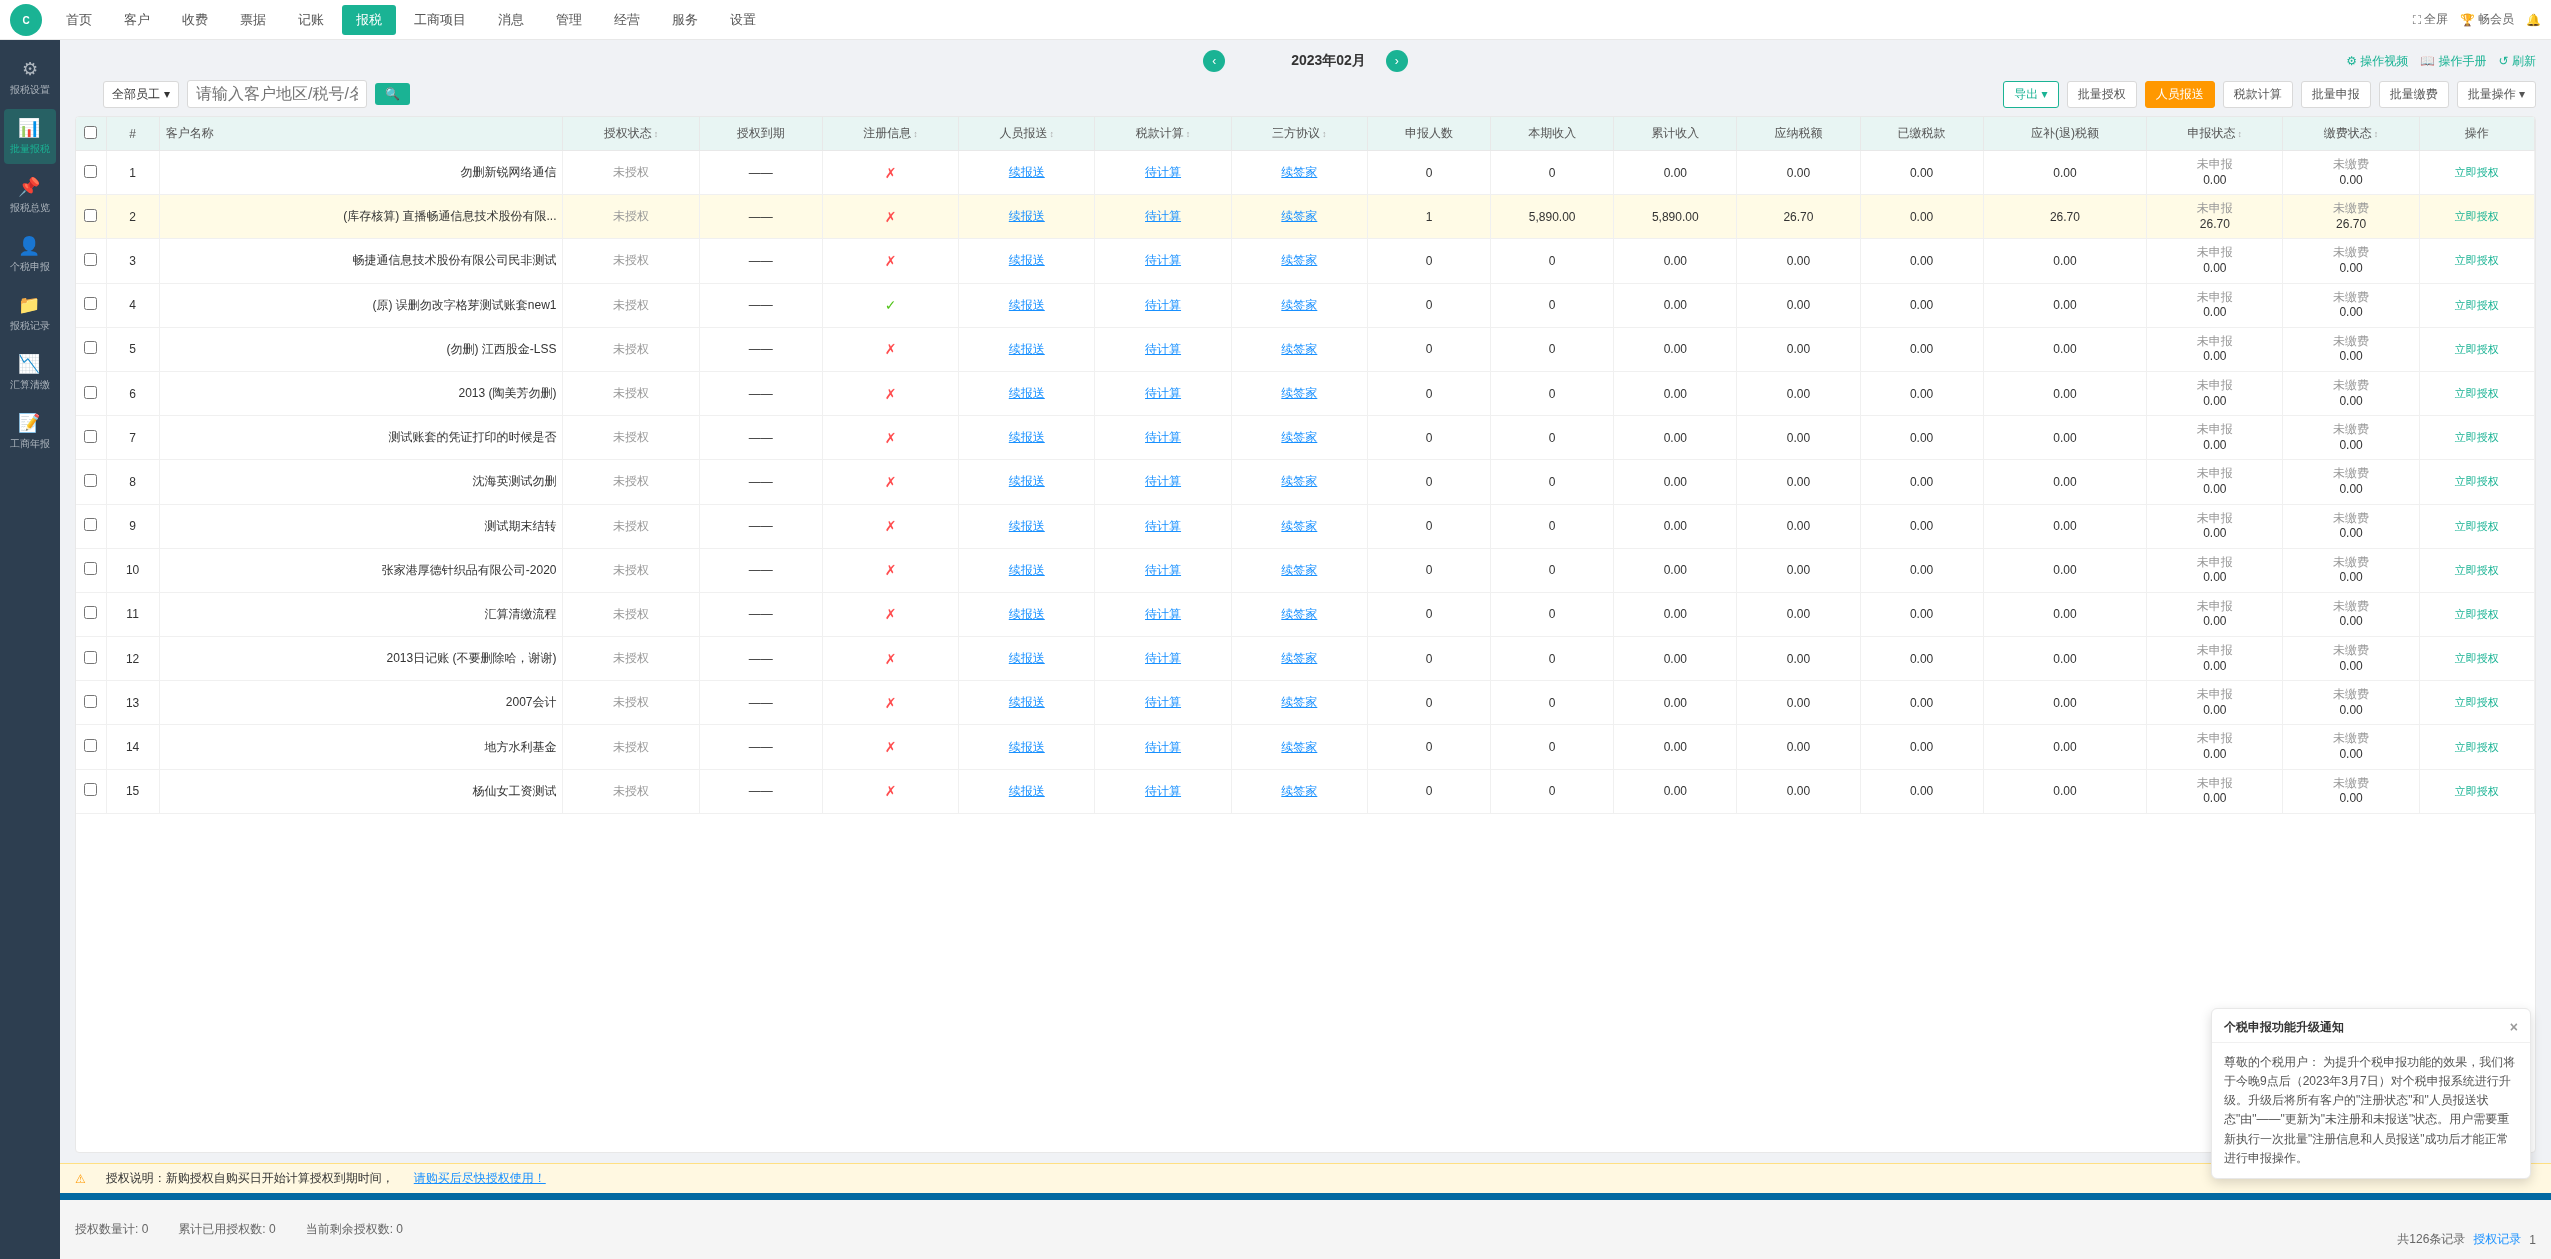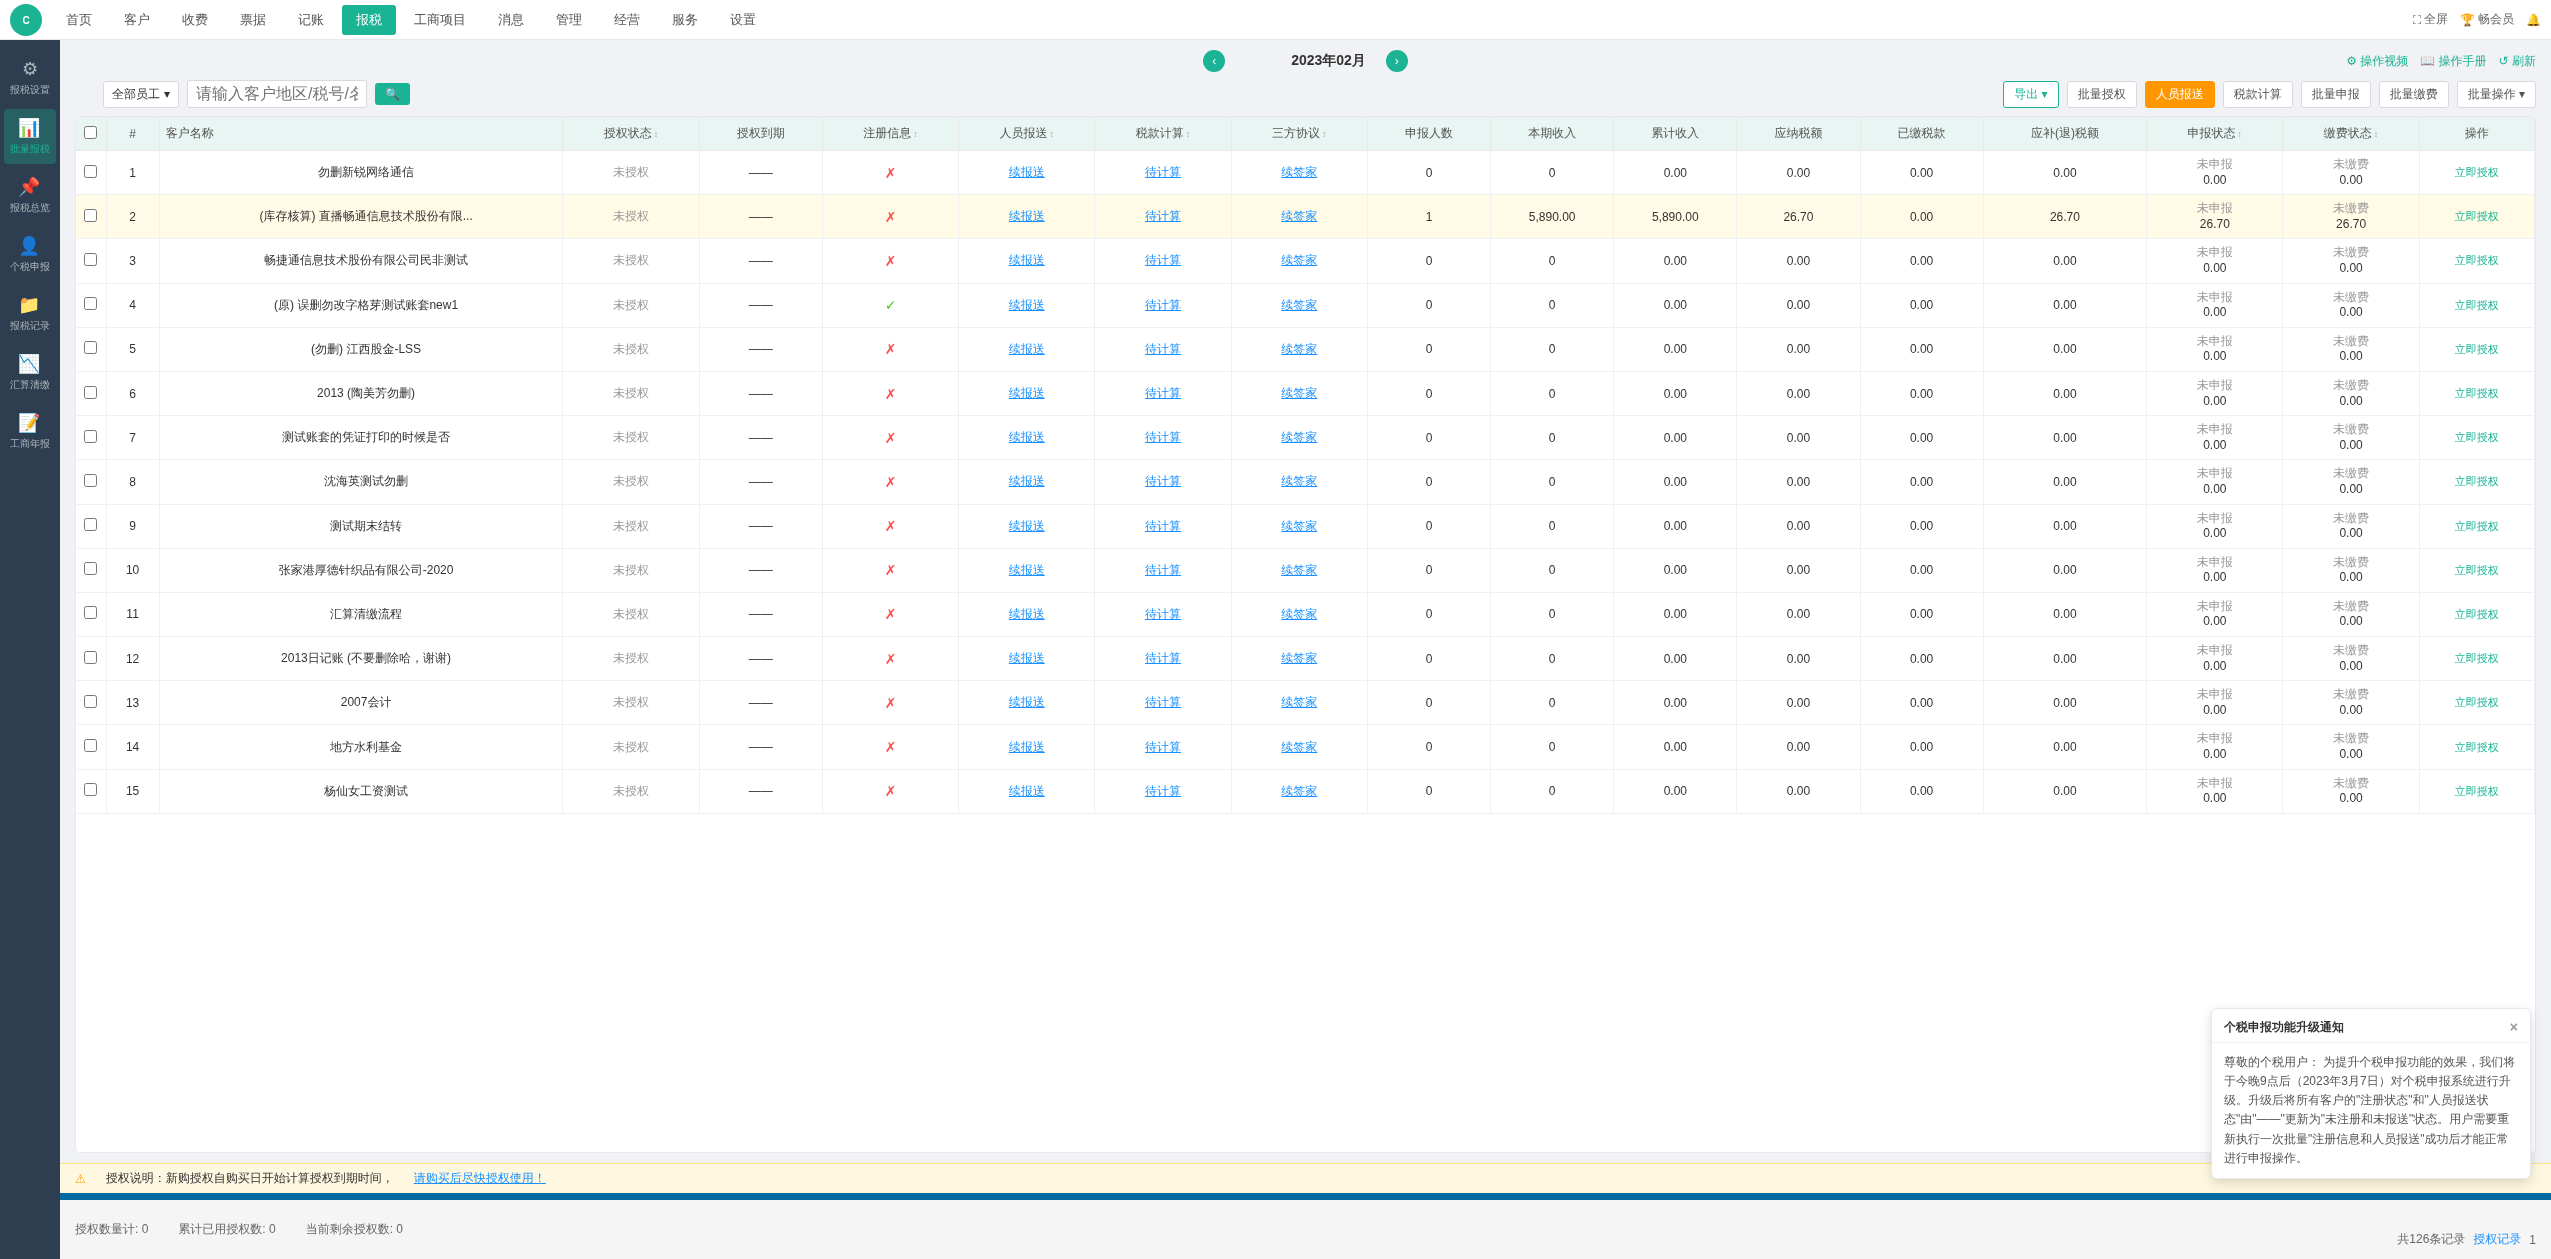--- a/index.html
+++ b/index.html
@@ -130,21 +130,21 @@
       position: sticky; top: 0; background: #e8f5f3; z-index: 10;
     }
     thead th:first-child { width: 30px; }
     tbody tr { border-bottom: 1px solid #f0f0f0; }
     tbody tr.highlighted { background: #fffbe6; }
     tbody td {
       padding: 6px 6px; text-align: center;
       border-right: 1px solid #f0f0f0;
       white-space: nowrap;
     }
-    tbody td.name-col { text-align: center; max-width: 200px; overflow: hidden; text-overflow: ellipsis; padding-left: 16px; }
+    tbody td.name-col { text-align: right; max-width: 200px; overflow: hidden; text-overflow: ellipsis; padding-left: 16px; }
     .tag-blue { color: #1890ff; cursor: pointer; text-decoration: underline; }
     .status-unauth { color: #999; }
     .status-undeclare { color: #999; }
     .status-unpaid { color: #999; }
     .icon-circle-x { color: #ff4d4f; font-size: 14px; }
     .icon-circle-check { color: #52c41a; font-size: 14px; }
     .action-link { color: #1ab394; cursor: pointer; text-decoration: none; font-size: 11px; }
     .col-header-sort { display: flex; align-items: center; justify-content: center; gap: 2px; cursor: pointer; }
     .sort-icon { font-size: 9px; color: #aaa; }
 

